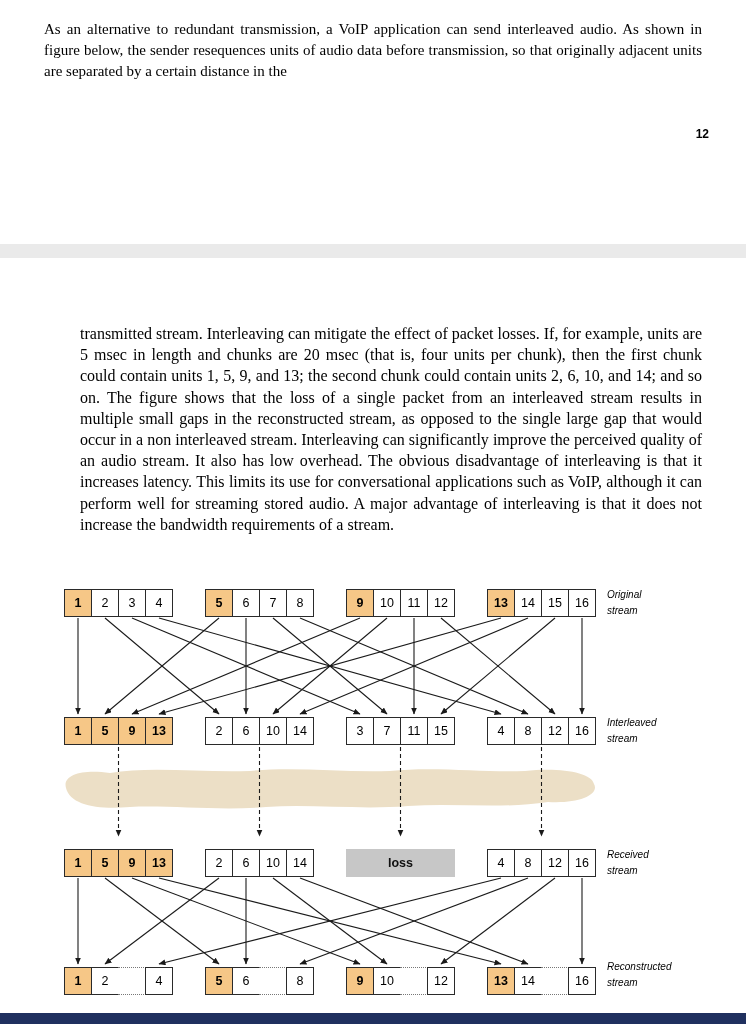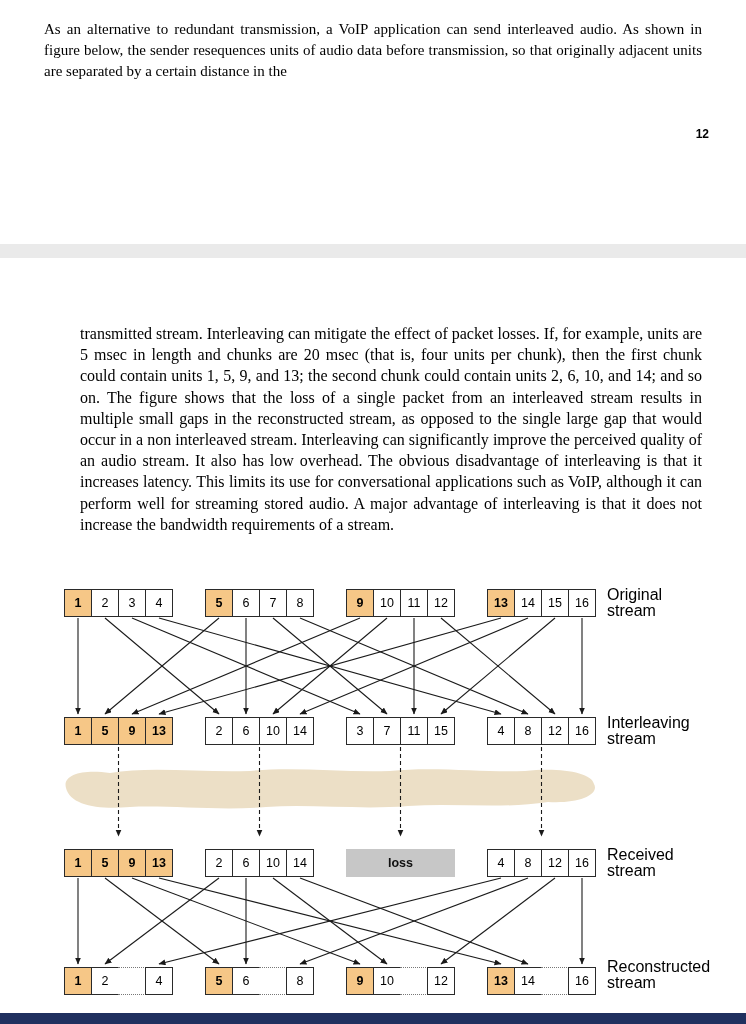--- a/index.html
+++ b/index.html
@@ -55,22 +55,22 @@
     background:#fff;
   }
   .loss-box {
     position:absolute; height:28px;
     font-size:12.5px; font-weight:600;
     text-align:center; line-height:28px;
     color:#111;
   }
   .fig-label {
     position:absolute; width:130px;
-    font-size:16px; line-height:16px;
-    white-space:pre-line; color:#000;
+    font-size:10px; line-height:16px;
+    white-space:pre-line; color:#000;font-style:italic;
   }
   .footer-bar {
     position:absolute; left:0; bottom:0;
     width:746px; height:11px;
   }
 </style>
 </head>
 <body>
 
 <div class="page">
@@ -152,21 +152,21 @@
       <div class="cell" style="border-color: rgb(42, 42, 42); left: 259px; top: 137px;">10</div>
       <div class="cell" style="border-color: rgb(42, 42, 42); left: 286px; top: 137px;">14</div>
       <div class="cell" style="border-color: rgb(42, 42, 42); left: 346px; top: 137px;">3</div>
       <div class="cell" style="border-color: rgb(42, 42, 42); left: 373px; top: 137px;">7</div>
       <div class="cell" style="border-color: rgb(42, 42, 42); left: 400px; top: 137px;">11</div>
       <div class="cell" style="border-color: rgb(42, 42, 42); left: 427px; top: 137px;">15</div>
       <div class="cell" style="border-color: rgb(42, 42, 42); left: 487px; top: 137px;">4</div>
       <div class="cell" style="border-color: rgb(42, 42, 42); left: 514px; top: 137px;">8</div>
       <div class="cell" style="border-color: rgb(42, 42, 42); left: 541px; top: 137px;">12</div>
       <div class="cell" style="border-color: rgb(42, 42, 42); left: 568px; top: 137px;">16</div>
-      <div class="fig-label" style="left: 607px; top: 135px;">Interleaving
+      <div class="fig-label" style="left: 607px; top: 135px;">Interleaved
 stream</div>
       <div class="cell hl" style="background: rgb(246, 199, 135); border-color: rgb(42, 42, 42); left: 64px; top: 269px;">1</div>
       <div class="cell hl" style="background: rgb(246, 199, 135); border-color: rgb(42, 42, 42); left: 91px; top: 269px;">5</div>
       <div class="cell hl" style="background: rgb(246, 199, 135); border-color: rgb(42, 42, 42); left: 118px; top: 269px;">9</div>
       <div class="cell hl" style="background: rgb(246, 199, 135); border-color: rgb(42, 42, 42); left: 145px; top: 269px;">13</div>
       <div class="cell" style="border-color: rgb(42, 42, 42); left: 205px; top: 269px;">2</div>
       <div class="cell" style="border-color: rgb(42, 42, 42); left: 232px; top: 269px;">6</div>
       <div class="cell" style="border-color: rgb(42, 42, 42); left: 259px; top: 269px;">10</div>
       <div class="cell" style="border-color: rgb(42, 42, 42); left: 286px; top: 269px;">14</div>
       <div class="loss-box" style="left: 346px; top: 269px; width: 109px; background: rgb(199, 199, 199);">loss</div>

